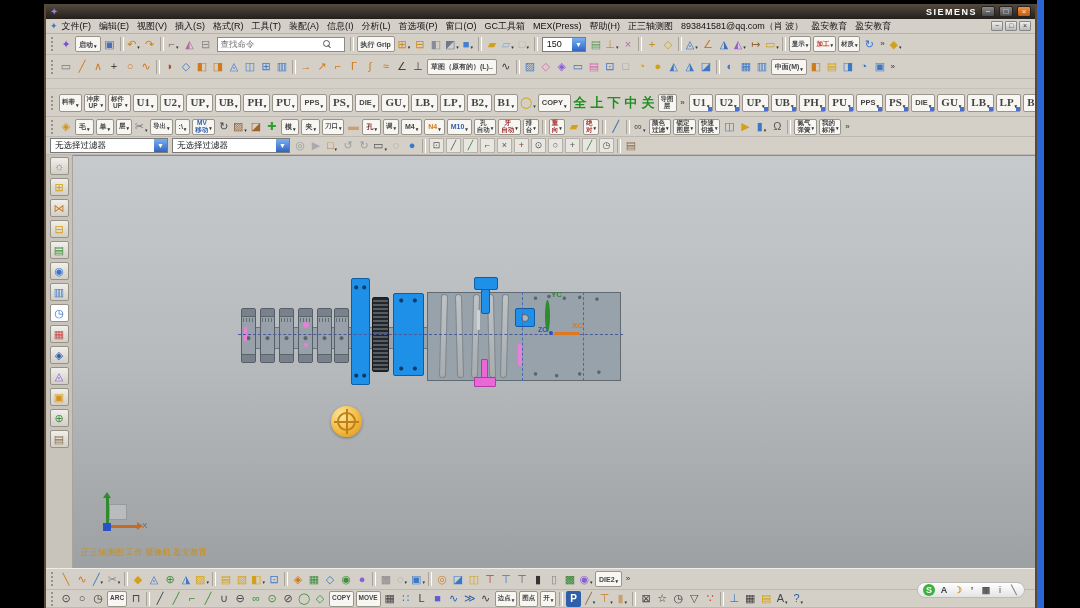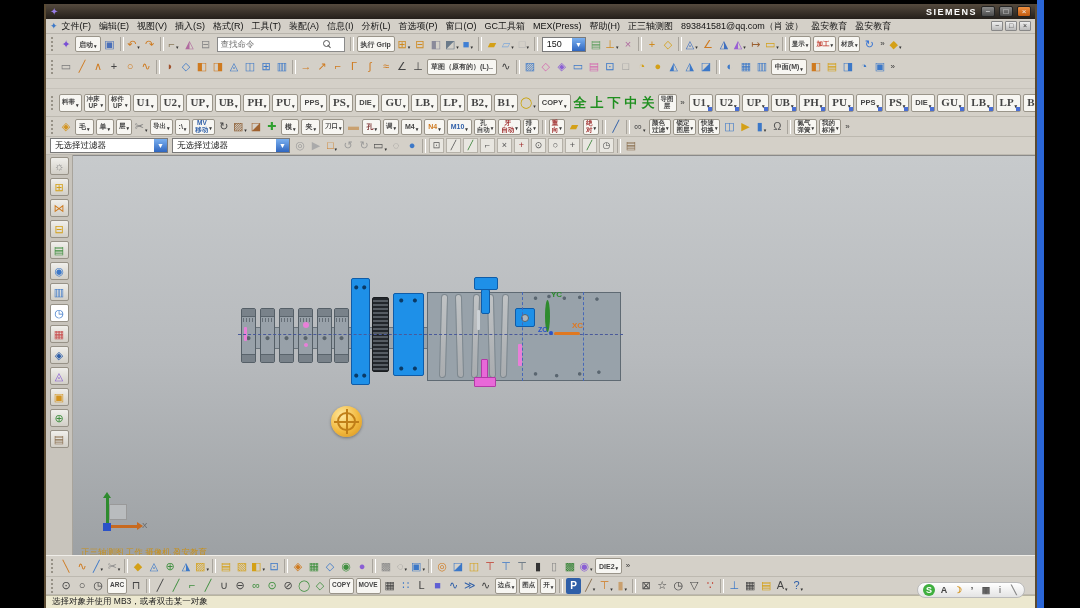--- a/index.html
+++ b/index.html
@@ -2095,23 +2095,20 @@
   </span>
 
   <span class="cell" data-name="help-icon">
     <span class="g" style="color: rgb(47, 95, 168);">?</span>
     <span class="l" style="color: rgb(47, 95, 168);"></span>
     <span class="dd">▾</span>
   </span>
 </span>
     </div>
 
-    <div class="statusbar" data-name="status-bar">
-      <span data-name="status-message">选择对象并使用 MB3，或者双击某一对象</span>
-    </div>
 
     <div class="sogou" data-name="ime-toolbar">
       <span class="rep" data-name="ime-items">
   <span class="sg" data-name="sogou-logo">
     <span>S</span>
   </span>
 
   <span class="sg" data-name="ime-lang-icon">
     <span style="color: rgb(68, 68, 68);">A</span>
   </span>

